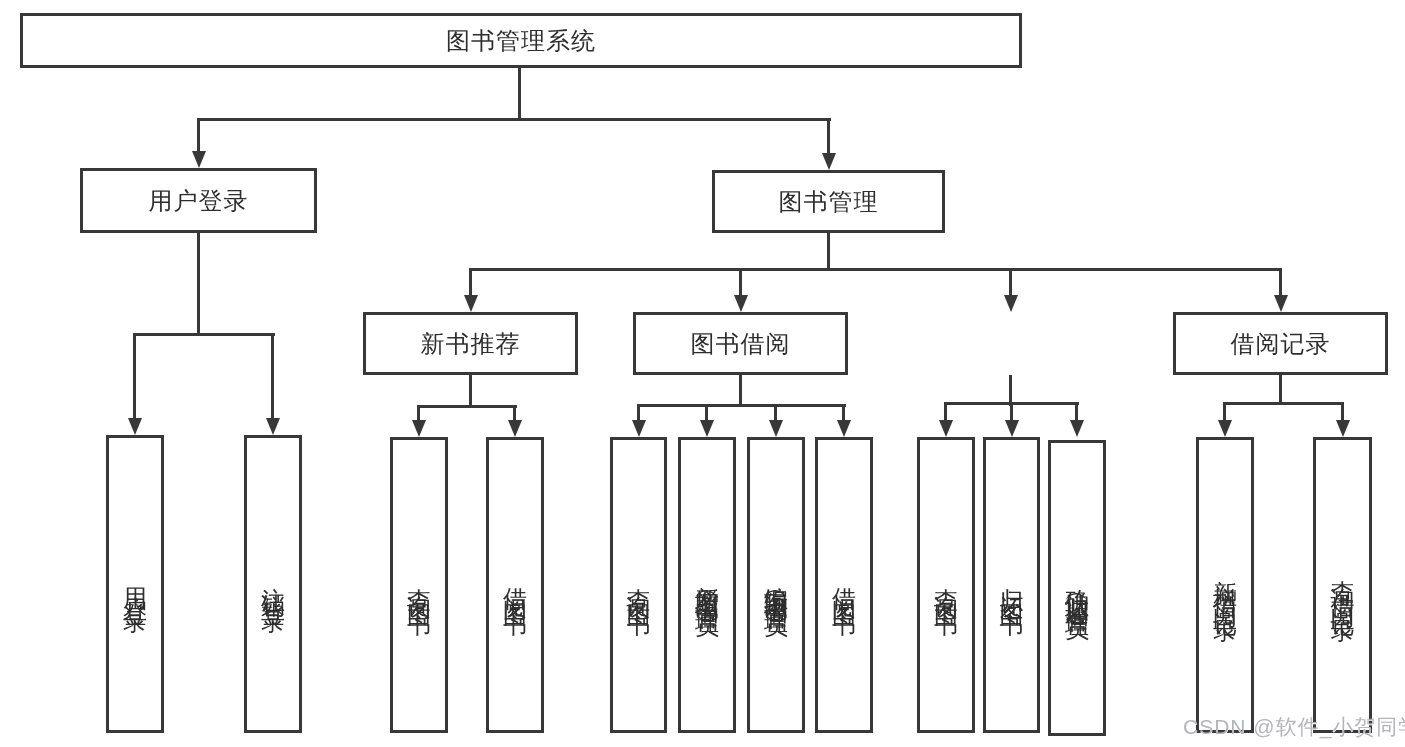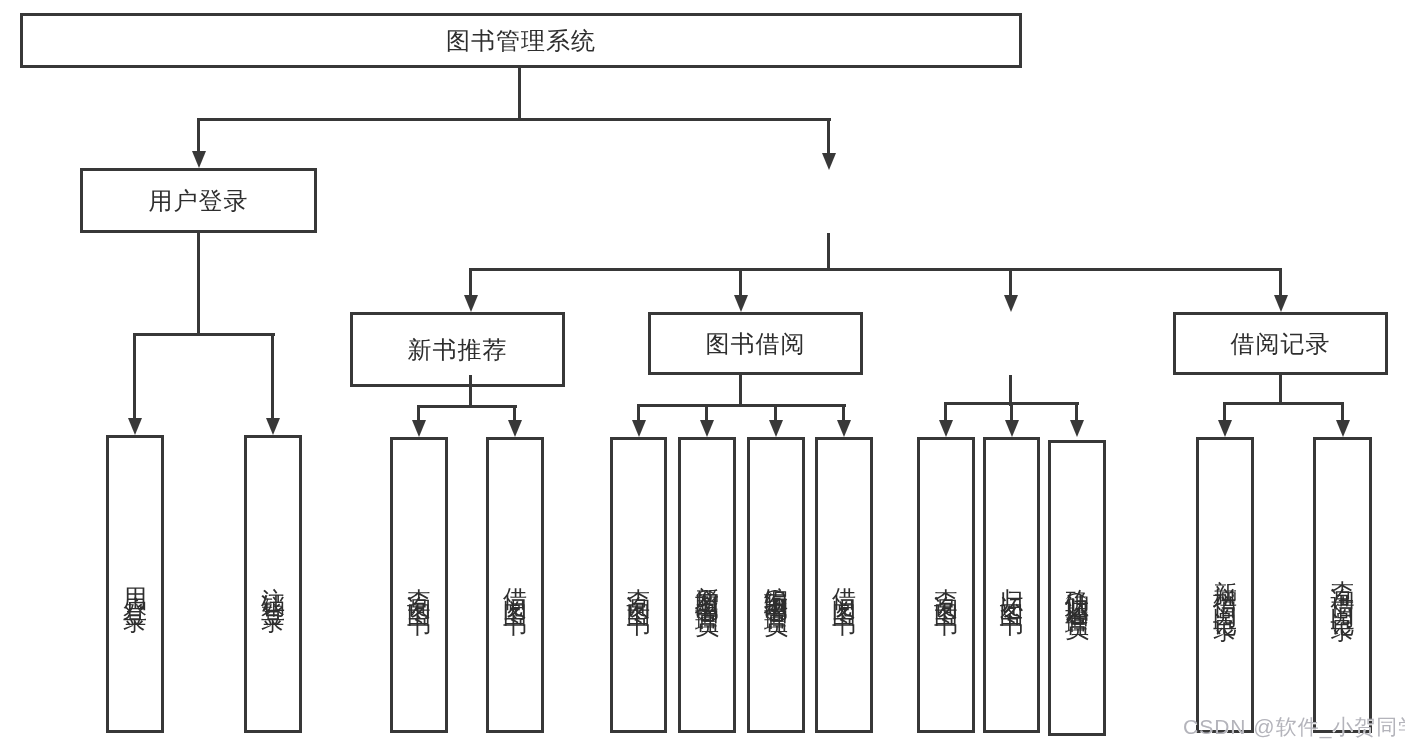--- a/index.html
+++ b/index.html
@@ -66,43 +66,46 @@
   <div class="ln" style="left:518px;top:68px;width:3px;height:52px"></div>
   <div class="ln" style="left:197px;top:118px;width:634px;height:3px"></div>
   <div class="ln" style="left:197px;top:118px;width:3px;height:38px"></div>
   <div class="arrow" style="left:192px;top:151px"></div>
   <div class="ln" style="left:827px;top:118px;width:3px;height:38px"></div>
   <div class="arrow" style="left:822px;top:153px"></div>
 
   <div class="node" style="left:80px;top:168px;width:237px;height:65px">
     <span>用户登录</span>
   </div>
+  <div class="node" style="left:712px;top:170px;width:233px;height:63px">
+    <span>图书管理</span>
+  </div>
 
   <div class="ln" style="left:197px;top:233px;width:3px;height:103px"></div>
   <div class="ln" style="left:133px;top:333px;width:142px;height:3px"></div>
   <div class="ln" style="left:133px;top:333px;width:3px;height:88px"></div>
   <div class="arrow" style="left:128px;top:418px"></div>
   <div class="ln" style="left:271px;top:333px;width:3px;height:88px"></div>
   <div class="arrow" style="left:266px;top:418px"></div>
 
   <div class="ln" style="left:827px;top:233px;width:3px;height:38px"></div>
   <div class="ln" style="left:469px;top:268px;width:813px;height:3px"></div>
   <div class="ln" style="left:469px;top:268px;width:3px;height:30px"></div>
   <div class="arrow" style="left:464px;top:295px"></div>
   <div class="ln" style="left:739px;top:268px;width:3px;height:30px"></div>
   <div class="arrow" style="left:734px;top:295px"></div>
   <div class="ln" style="left:1009px;top:268px;width:3px;height:30px"></div>
   <div class="arrow" style="left:1004px;top:295px"></div>
   <div class="ln" style="left:1279px;top:268px;width:3px;height:30px"></div>
   <div class="arrow" style="left:1274px;top:295px"></div>
 
-  <div class="node" style="left:350px;top:312px;width:215px;height:75px">
+  <div class="node" style="left:363px;top:312px;width:215px;height:63px">
     <span>新书推荐</span>
   </div>
-  <div class="node" style="left:648px;top:312px;width:215px;height:63px">
+  <div class="node" style="left:633px;top:312px;width:215px;height:63px">
     <span>图书借阅</span>
   </div>
   <div class="node" style="left:1173px;top:312px;width:215px;height:63px">
     <span>借阅记录</span>
   </div>
 
   <div class="ln" style="left:469px;top:375px;width:3px;height:33px"></div>
   <div class="ln" style="left:418px;top:405px;width:99px;height:3px"></div>
   <div class="ln" style="left:417px;top:405px;width:3px;height:17px"></div>
   <div class="arrow" style="left:412px;top:420px"></div>

